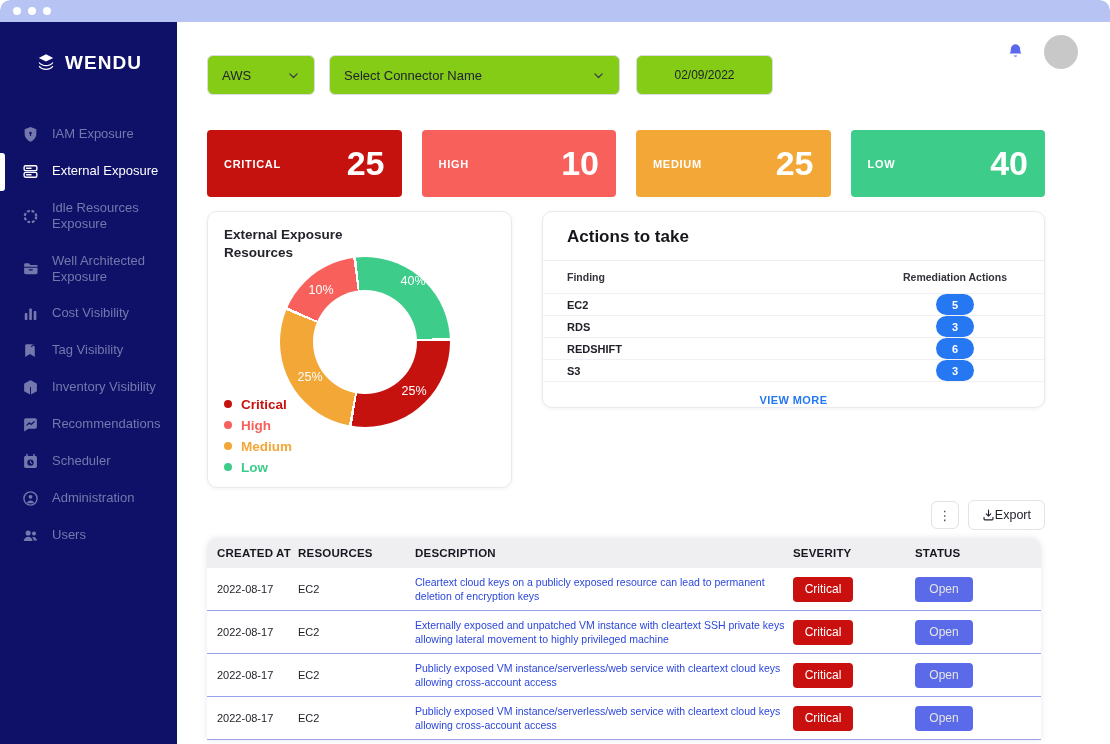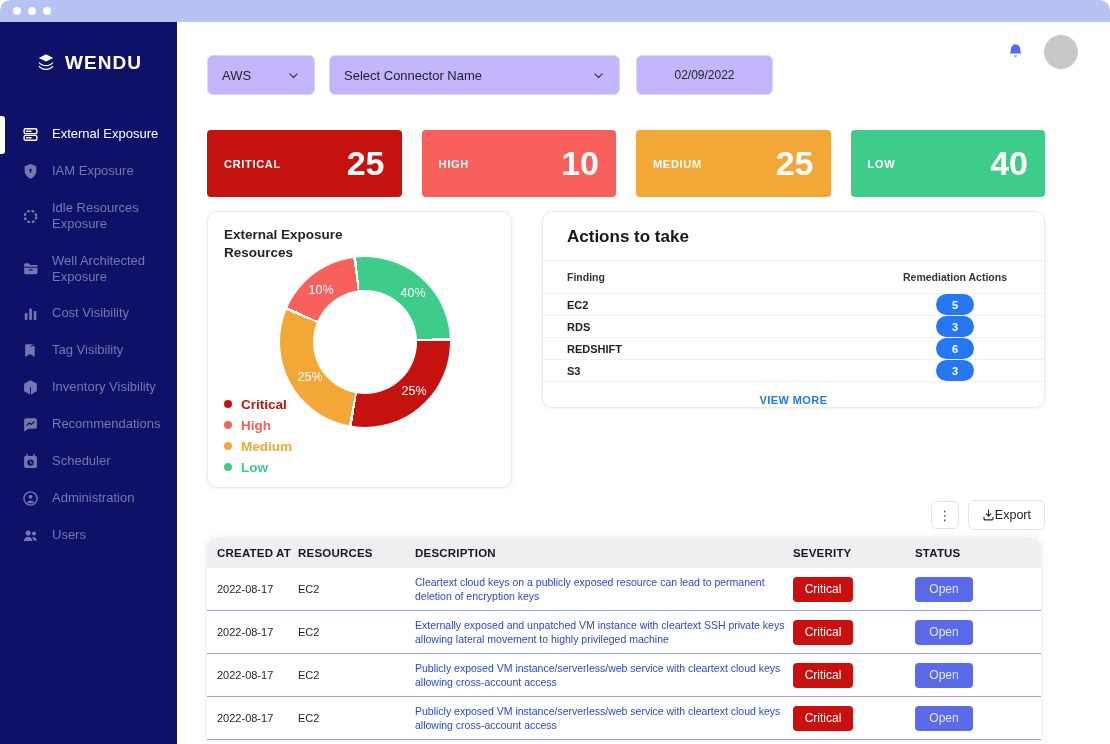--- a/index.html
+++ b/index.html
@@ -20,21 +20,21 @@
   .nav { margin-top:42px; display:flex; flex-direction:column; }
   .nav-item { position:relative; display:flex; align-items:center; gap:13px; padding:10px 12px 10px 22px; color:#7478AD; font-size:13px; line-height:1.25; cursor:pointer; }
   .nav-icon { width:17px; height:17px; flex-shrink:0; display:flex; }
   .nav-icon svg { width:100%; height:100%; }
   .nav-item.active { color:#ffffff; }
   .nav-item.active::before { content:""; position:absolute; left:0; top:50%; transform:translateY(-50%); width:5px; height:38px; background:#ffffff; border-radius:0 3px 3px 0; }
 
   
   .main { flex:1; position:relative; padding-left:30px; background:#fff; }
   .topbar { display:flex; align-items:center; margin-top:33px; gap:12px; }
-  .select, .datebox { height:40px; border:1px solid #D8DBE4; border-radius:6px; background:#c4b5fd; display:flex; align-items:center; font-size:13px; color:#20242E; }
+  .select, .datebox { height:40px; border:1px solid #D8DBE4; border-radius:6px; background:#84cc16; display:flex; align-items:center; font-size:13px; color:#20242E; }
   .select { justify-content:space-between; padding:0 14px; cursor:pointer; }
   .select.provider { width:108px; }
   .select.connector { width:291px; margin-left:2px; }
   .datebox { width:137px; justify-content:center; font-size:12px; margin-left:4px; cursor:pointer; }
   .chev svg { width:13px; height:13px; color:#3C4048; display:block; }
   .user-zone { position:absolute; top:13px; right:32px; display:flex; align-items:center; gap:20px; }
   .bell { cursor:pointer; display:flex; }
   .bell svg { width:17px; height:19px; color:#5A68EF; }
   .avatar { width:34px; height:34px; border-radius:50%; background:#C8C8C8; cursor:pointer; }
 
@@ -101,40 +101,40 @@
           <svg viewBox="0 0 22 20" fill="#ffffff">
               <path d="M11 1.2L18.2 4.9L11 8.6L3.8 4.9Z"></path>
               <path d="M4.6 9.2C6 11 8.3 12.1 11 12.1s5-1.1 6.4-2.9l1 .6c-1.5 2.1-4.2 3.5-7.4 3.5s-5.9-1.4-7.4-3.5z"></path>
               <path d="M4.6 12.8c1.4 1.8 3.7 2.9 6.4 2.9s5-1.1 6.4-2.9l1 .6c-1.5 2.1-4.2 3.5-7.4 3.5s-5.9-1.4-7.4-3.5z"></path>
             </svg>
         </span>
         <span class="brand-name">WENDU</span>
       </div>
       <nav class="nav">
 
+          <div class="nav-item">
+            <span class="nav-icon">
+              <svg viewBox="0 0 16 16">
+                <path d="M8 1l5.5 2v4.2c0 3.6-2.4 6-5.5 7.6C4.9 13.2 2.5 10.8 2.5 7.2V3z" fill="currentColor"></path>
+                <circle cx="8" cy="6.6" r="1.2" fill="#0E1167"></circle>
+                <rect x="7.5" y="7" width="1" height="2.4" fill="#0E1167"></rect>
+              </svg>
+            </span>
+            <span class="nav-label">IAM Exposure</span>
+          </div>
+
           <div class="nav-item active">
             <span class="nav-icon">
               <svg viewBox="0 0 16 16" fill="none" stroke="currentColor" stroke-width="1.3">
                 <rect x="2" y="2.6" width="12" height="4.6" rx="1.4"></rect>
                 <rect x="2" y="8.8" width="12" height="4.6" rx="1.4"></rect>
                 <path d="M4.3 4.9h1.6M6.9 4.9h1.6M4.3 11.1h1.6M6.9 11.1h1.6" stroke-linecap="round"></path>
               </svg>
             </span>
             <span class="nav-label">External Exposure</span>
-          </div>
-
-          <div class="nav-item">
-            <span class="nav-icon">
-              <svg viewBox="0 0 16 16">
-                <path d="M8 1l5.5 2v4.2c0 3.6-2.4 6-5.5 7.6C4.9 13.2 2.5 10.8 2.5 7.2V3z" fill="currentColor"></path>
-                <circle cx="8" cy="6.6" r="1.2" fill="#0E1167"></circle>
-                <rect x="7.5" y="7" width="1" height="2.4" fill="#0E1167"></rect>
-              </svg>
-            </span>
-            <span class="nav-label">IAM Exposure</span>
           </div>
 
           <div class="nav-item">
             <span class="nav-icon">
               <svg viewBox="0 0 16 16" fill="none" stroke="currentColor" stroke-width="2.1" stroke-dasharray="2.6 1.7">
                 <circle cx="8" cy="8" r="5.4"></circle>
               </svg>
             </span>
             <span class="nav-label">Idle Resources Exposure</span>
           </div>
@@ -282,21 +282,21 @@
             <span class="sev-label">LOW</span>
             <span class="sev-value">40</span>
           </div>
         </div>
 
       <div class="mid-row">
         <section class="panel donut-panel">
           <h3 class="donut-title">External Exposure Resources</h3>
           <div class="donut" id="donut" style="background: conic-gradient(from -7deg, rgb(255, 255, 255) 0deg, rgb(255, 255, 255) 1deg, rgb(62, 204, 139) 1deg, rgb(62, 204, 139) 94deg, rgb(255, 255, 255) 94deg, rgb(255, 255, 255) 95deg, rgb(255, 255, 255) 95deg, rgb(255, 255, 255) 96deg, rgb(198, 18, 15) 96deg, rgb(198, 18, 15) 196deg, rgb(255, 255, 255) 196deg, rgb(255, 255, 255) 197deg, rgb(255, 255, 255) 197deg, rgb(255, 255, 255) 198deg, rgb(242, 167, 55) 198deg, rgb(242, 167, 55) 299deg, rgb(255, 255, 255) 299deg, rgb(255, 255, 255) 300deg, rgb(255, 255, 255) 300deg, rgb(255, 255, 255) 301deg, rgb(248, 96, 92) 301deg, rgb(248, 96, 92) 359deg, rgb(255, 255, 255) 359deg, rgb(255, 255, 255) 360deg);">
             <div class="hole"></div>
-          <span class="pct" style="left: 133px; top: 36px;">40%</span>
+          <span class="pct" style="left: 133px; top: 24px;">40%</span>
               <span class="pct" style="left: 134px; top: 134px;">25%</span>
               <span class="pct" style="left: 30px; top: 120px;">25%</span>
               <span class="pct" style="left: 41px; top: 33px;">10%</span>
             </div>
           <div class="legend">
 
               <div class="legend-item">
                 <span class="legend-dot" style="background: rgb(198, 18, 15);"></span>
                 <span class="legend-label" style="color: rgb(198, 18, 15);">Critical</span>
               </div>

